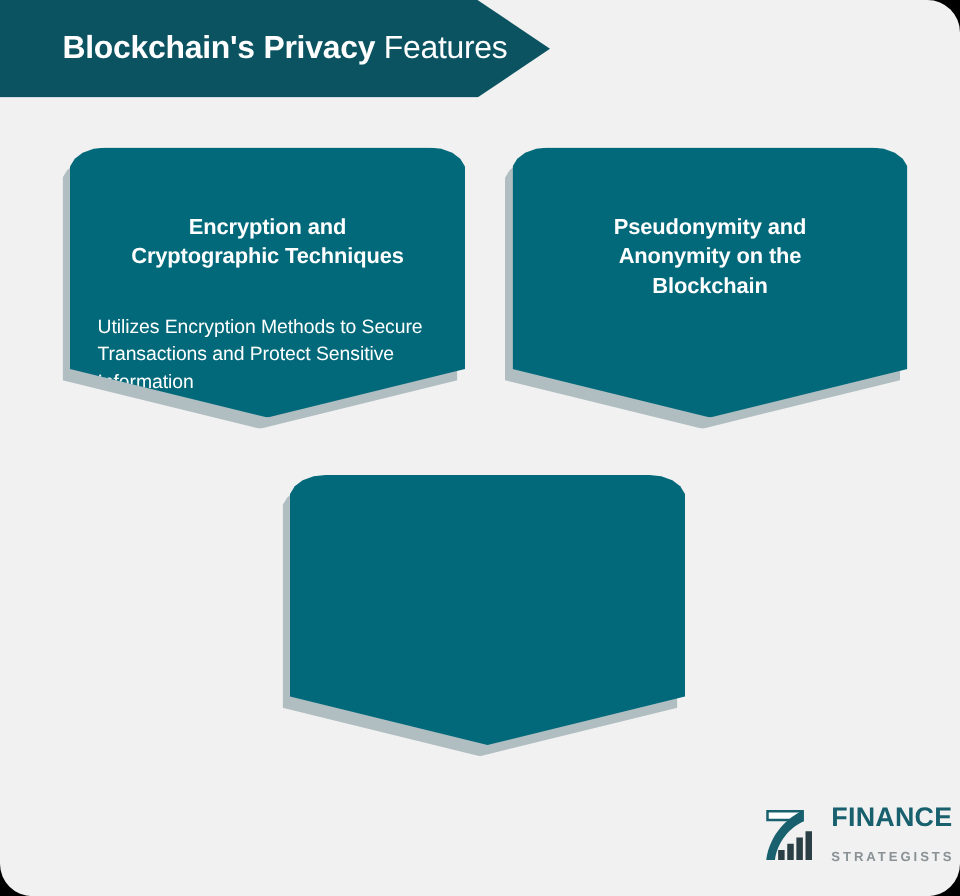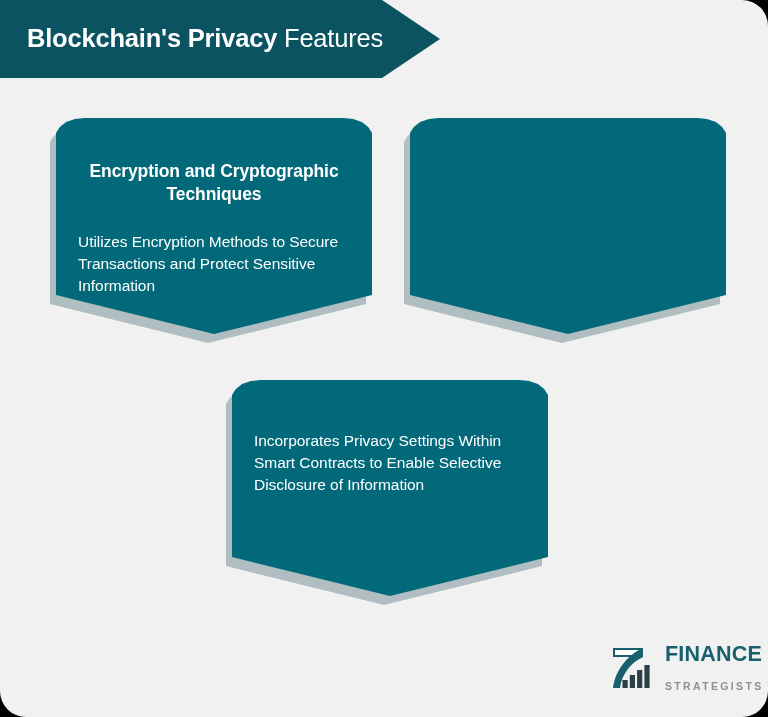--- a/index.html
+++ b/index.html
@@ -30,21 +30,22 @@
     left: 0;
     top: 0;
     width: 440px;
     height: 78px;
     background: #0b5361;
     -webkit-clip-path: polygon(0 0, 382px 0, 440px 39px, 382px 78px, 0 78px);
     clip-path: polygon(0 0, 382px 0, 440px 39px, 382px 78px, 0 78px);
     display: flex;
     align-items: center;
     box-sizing: border-box;
-    padding-left: 27px;
+    padding-left: 16px;
+    justify-content: center;
   }
   .header-title {
     color: #ffffff;
     font-size: 25.5px;
     line-height: 1;
     letter-spacing: -0.2px;
     white-space: nowrap;
     font-weight: 400;
   }
   .header-title .strong {
@@ -84,21 +85,21 @@
     align-items: center;
     box-sizing: border-box;
     padding: 34px 22px 0 22px;
   }
   .card-title {
     color: #ffffff;
     font-size: 17.5px;
     font-weight: 700;
     line-height: 1.33;
     text-align: center;
-    margin: 8px;
+    margin: 18px;
     letter-spacing: -0.1px;
   }
   .card-desc {
     color: #ffffff;
     font-size: 15.5px;
     font-weight: 400;
     line-height: 1.42;
     text-align: left;
     margin: 16px 0 0 0;
     letter-spacing: -0.05px;
@@ -158,27 +159,27 @@
     <div class="shadow"></div>
     <div class="body">
       <div class="card-title">Encryption and Cryptographic Techniques</div>
       <div class="card-desc">Utilizes Encryption Methods to Secure Transactions and Protect Sensitive Information</div>
     </div>
   </div>
 
   <div class="card" id="card-2">
     <div class="shadow"></div>
     <div class="body">
+      <div class="card-title">Pseudonymity and Anonymity on the Blockchain</div>
     </div>
   </div>
 
   <div class="card" id="card-3">
     <div class="shadow"></div>
     <div class="body">
-      <div class="card-desc">Incorporates Privacy Settings Within Smart Contracts to Enable Selective Disclosure of Information</div>
     </div>
   </div>
 
   <div class="logo">
     <svg class="logo-mark" viewBox="0 0 46 42">
       <rect x="1" y="1" width="30" height="9" fill="#18606e"></rect>
       <rect x="3" y="3" width="26" height="5" fill="#ffffff"></rect>
       <path d="M1 41 C 4 20, 18 7, 31 1 L31 10 C 20 15, 10 26, 8 41 Z" fill="#18606e"></path>
       <rect x="10.5" y="33" width="5.2" height="8" fill="#2b3f46"></rect>
       <rect x="17.8" y="28" width="5.2" height="13" fill="#2b3f46"></rect>

